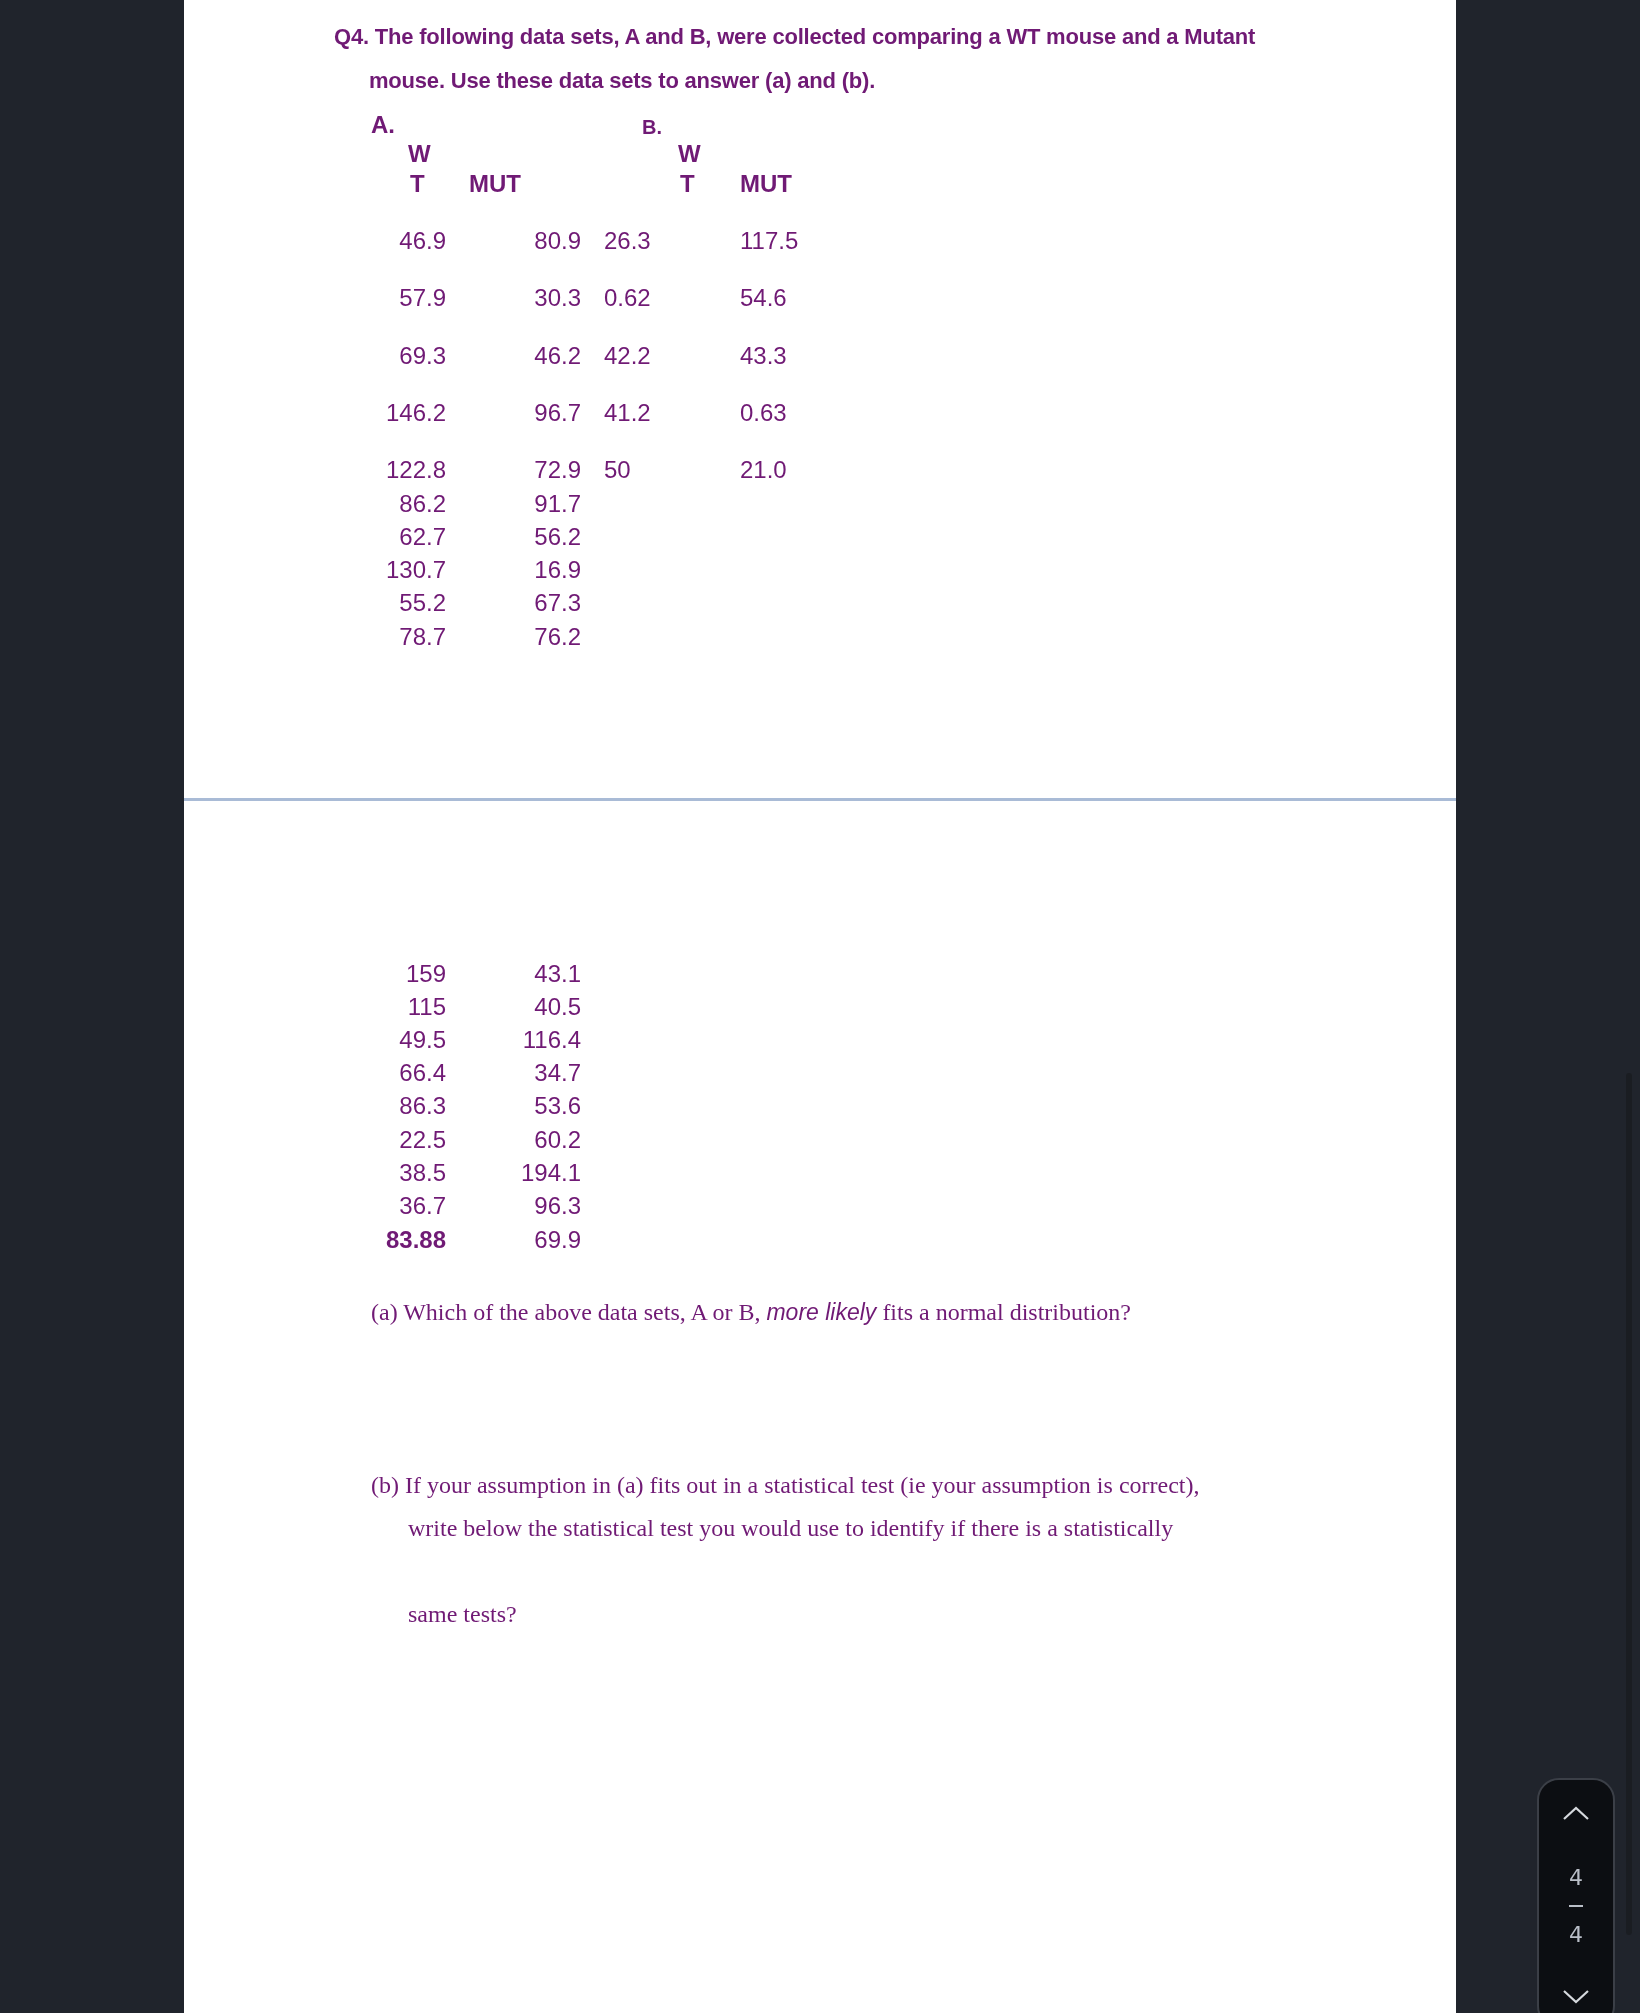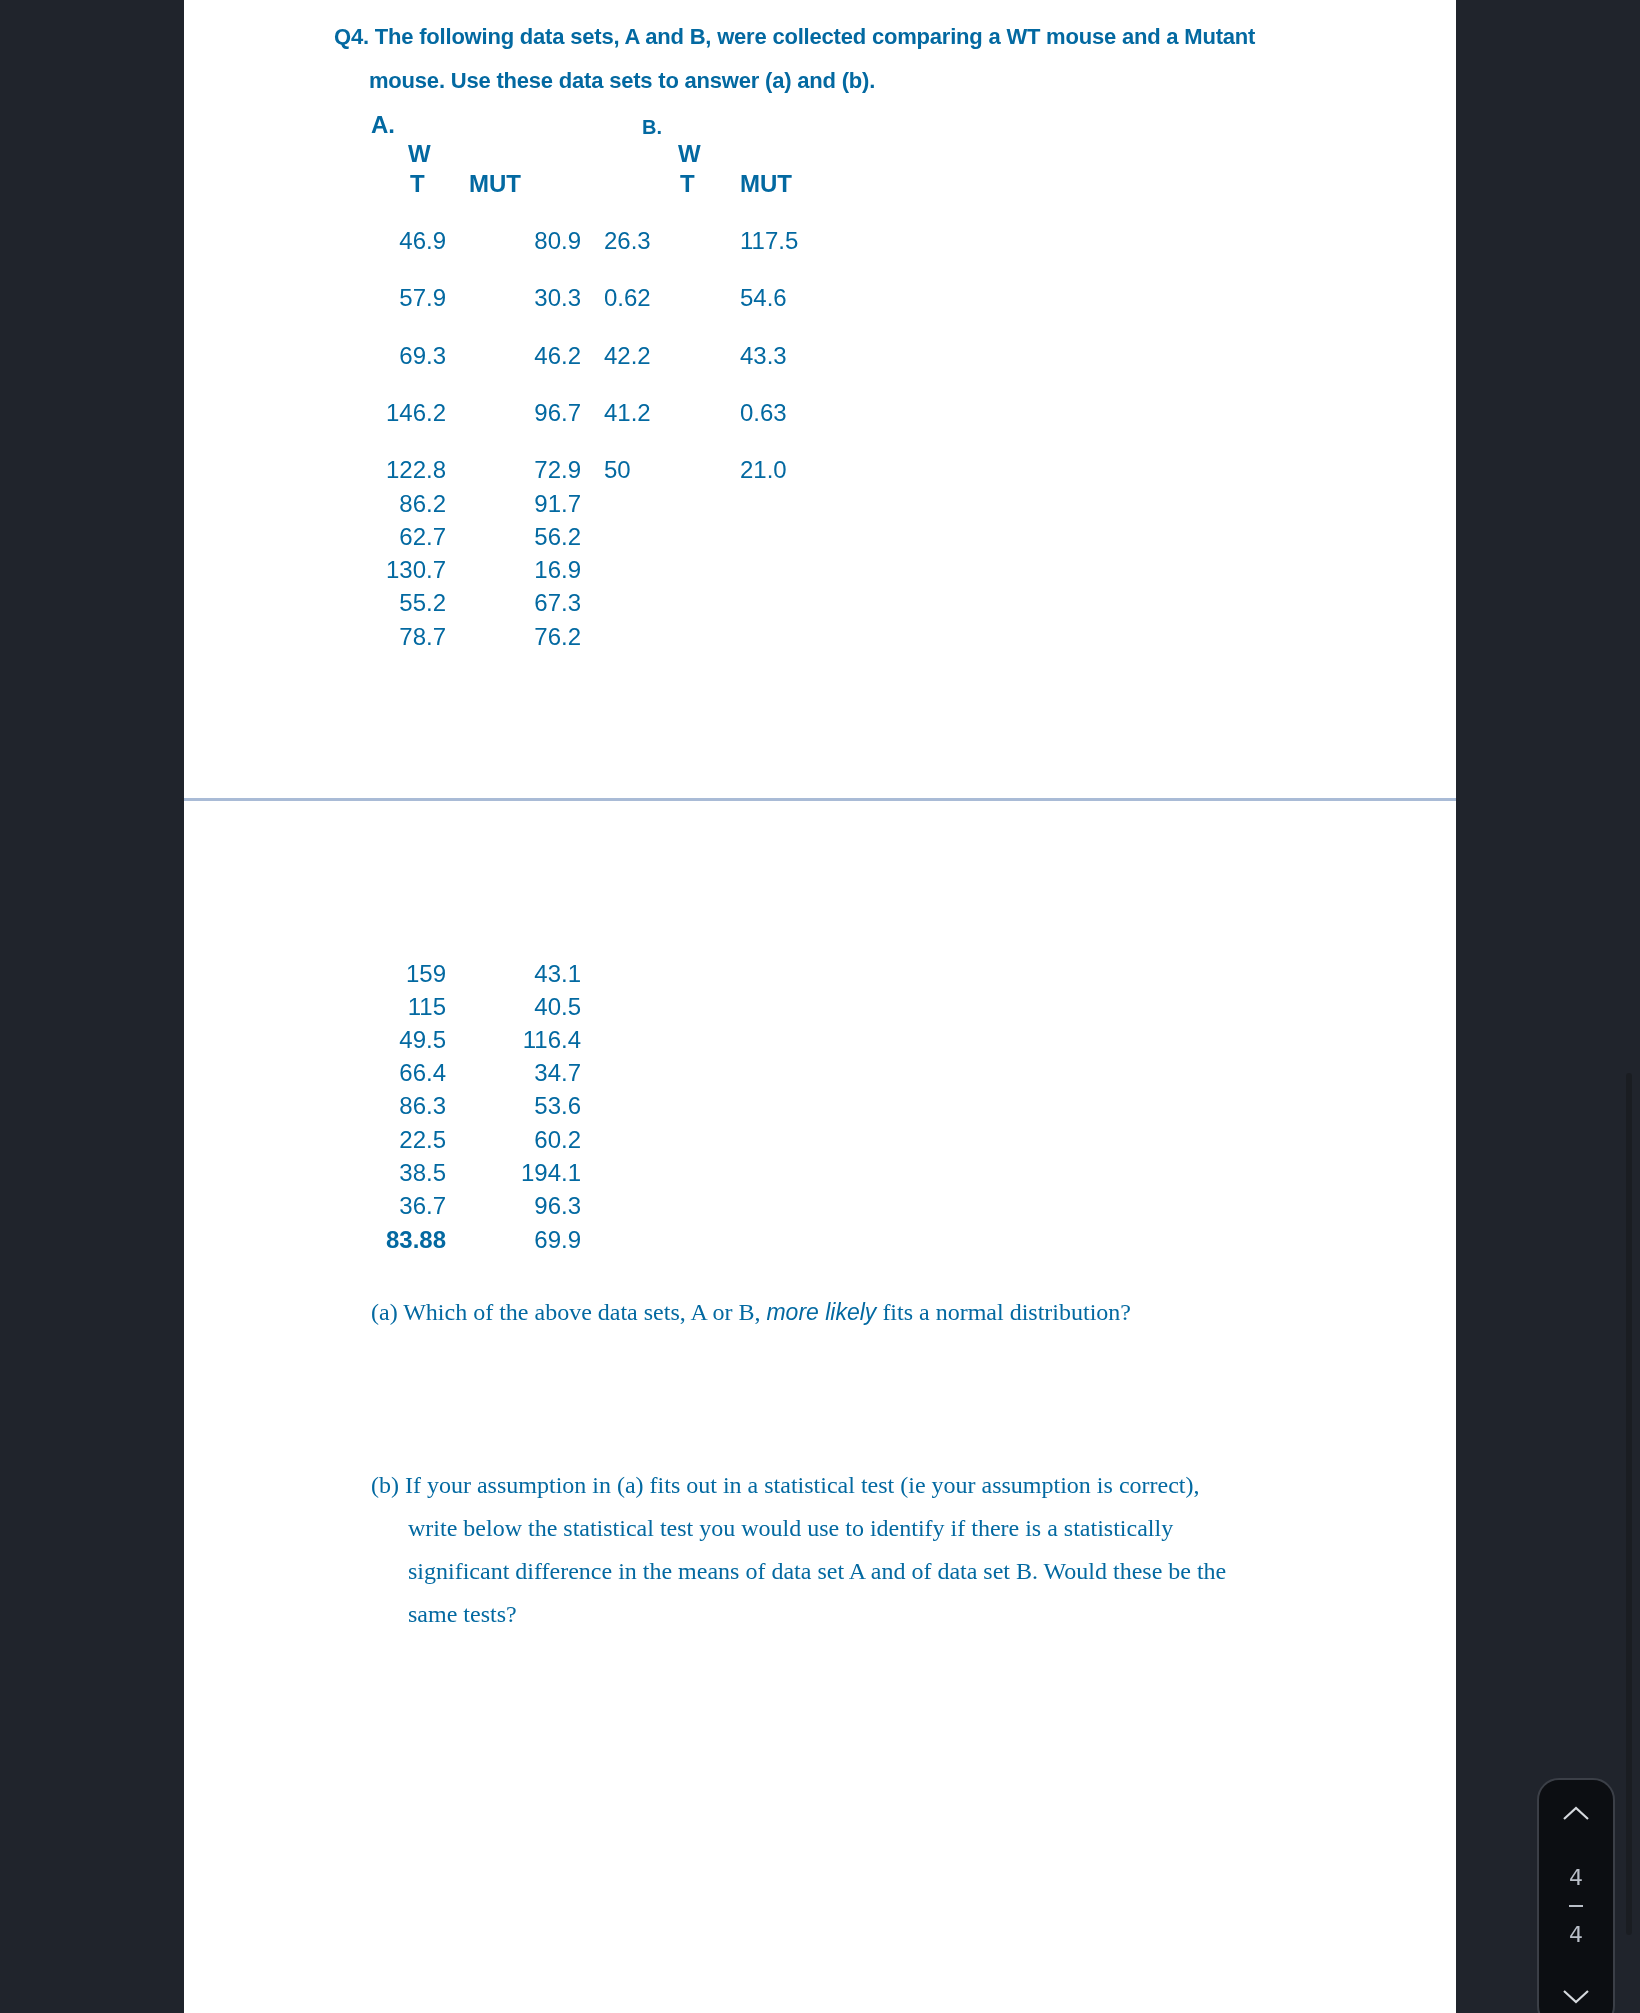--- a/index.html
+++ b/index.html
@@ -4,21 +4,21 @@
 <style>
   html, body { margin: 0; padding: 0; }
   body {
     width: 1640px; height: 2013px; overflow: hidden;
     background: #20242c; position: relative;
     font-family: "Liberation Sans", sans-serif;
   }
   .viewer { position: absolute; left: 0; top: 0; width: 1640px; height: 2013px; }
   .page {
     position: absolute; left: 184px; top: 0; width: 1272px; height: 2013px;
-    background: #ffffff; color: #0369a1;
+    background: #ffffff; color: #701a75;
   }
   .divider {
     position: absolute; left: 0; top: 798px; width: 1272px; height: 3px;
     background: #a9bbd6;
   }
   .abs { position: absolute; white-space: nowrap; }
   .heading {
     font-family: "Liberation Sans", sans-serif; font-weight: bold; font-size: 22px;
     letter-spacing: -0.2px;
   }
@@ -126,21 +126,20 @@
     <div class="abs num r" style="left:297px; width:100px; top:1092px;">53.6</div>
     <div class="abs num r" style="left:297px; width:100px; top:1126px;">60.2</div>
     <div class="abs num r" style="left:297px; width:100px; top:1159px;">194.1</div>
     <div class="abs num r" style="left:297px; width:100px; top:1192px;">96.3</div>
     <div class="abs num r" style="left:297px; width:100px; top:1226px;">69.9</div>
 
     <div class="abs serif" style="left:187px; top:1297px;"><span>(a)  Which of the above data sets, A or B, </span><em>more likely</em><span> fits a normal distribution?</span></div>
 
     <div class="abs serif" style="left:187px; top:1470px;">(b)  If your assumption in (a) fits out in a statistical test (ie your assumption is correct),</div>
     <div class="abs serif" style="left:224px; top:1513px;">write below the statistical test you would use to identify if there is a statistically</div>
-    <div class="abs serif" style="left:224px; top:1556px;">significant difference in the means of data set A and of data set B.  Would these be the</div>
     <div class="abs serif" style="left:224px; top:1599px;">same tests?</div>
   </div>
 
   <div class="scrollbar"></div>
 
   <div class="pager">
     <div class="btn" style="top:8px;">
       <svg width="28" height="16" viewBox="0 0 28 16">
           <polyline points="2,14 14,3 26,14" fill="none" stroke="#d6d9de" stroke-width="2.2"></polyline>
         </svg>

